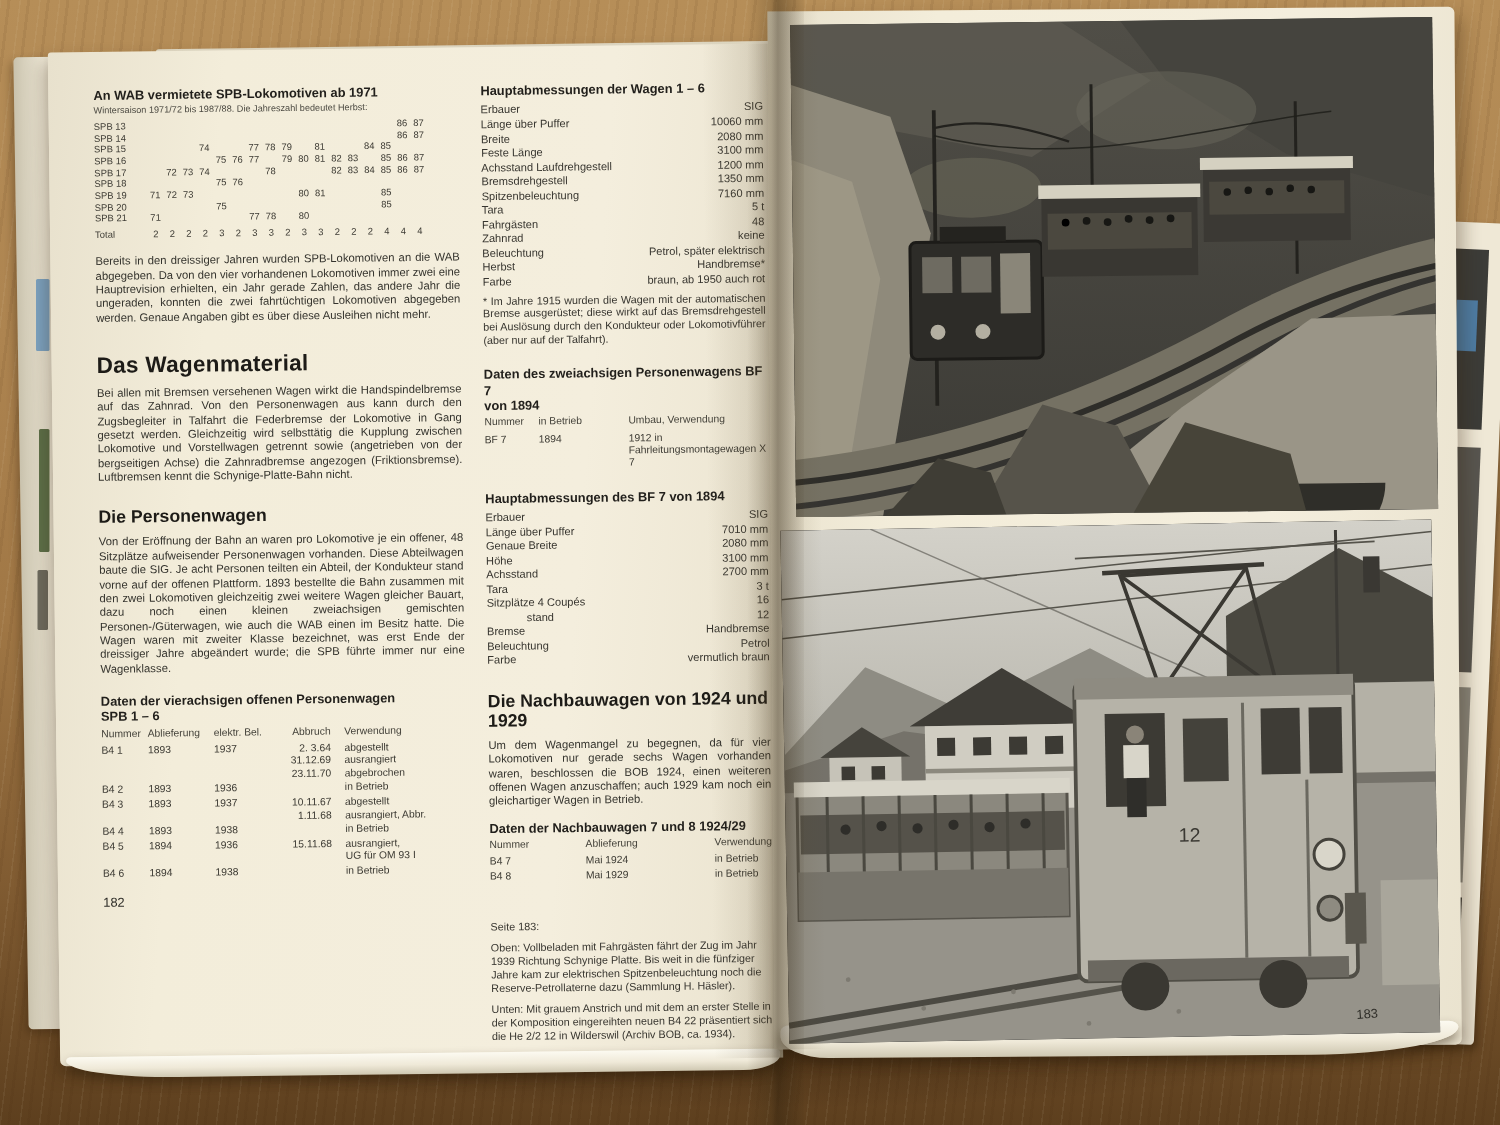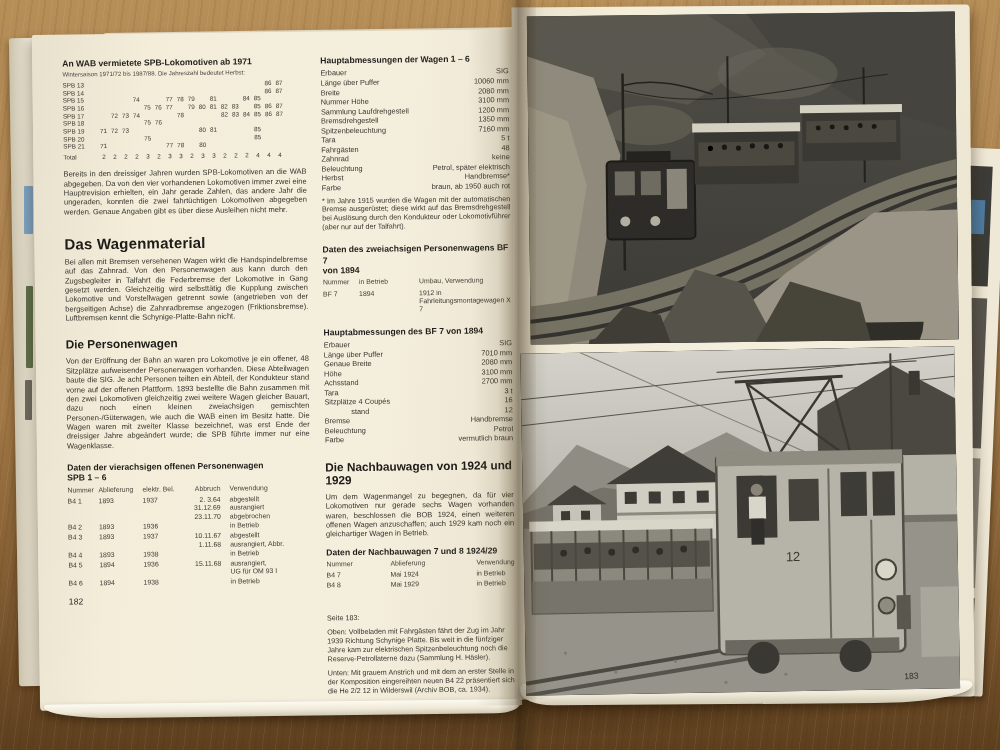--- a/index.html
+++ b/index.html
@@ -403,25 +403,25 @@
             </div>
             <div class="spec-row">
               <span class="spec-k">Länge über Puffer</span>
               <span class="spec-v">10060 mm</span>
             </div>
             <div class="spec-row">
               <span class="spec-k">Breite</span>
               <span class="spec-v">2080 mm</span>
             </div>
             <div class="spec-row">
-              <span class="spec-k">Nummer Höhe</span>
+              <span class="spec-k">Feste Länge</span>
               <span class="spec-v">3100 mm</span>
             </div>
             <div class="spec-row">
-              <span class="spec-k">Sammlung Laufdrehgestell</span>
+              <span class="spec-k">Achsstand Laufdrehgestell</span>
               <span class="spec-v">1200 mm</span>
             </div>
             <div class="spec-row">
               <span class="spec-k">Bremsdrehgestell</span>
               <span class="spec-v">1350 mm</span>
             </div>
             <div class="spec-row">
               <span class="spec-k">Spitzenbeleuchtung</span>
               <span class="spec-v">7160 mm</span>
             </div>

